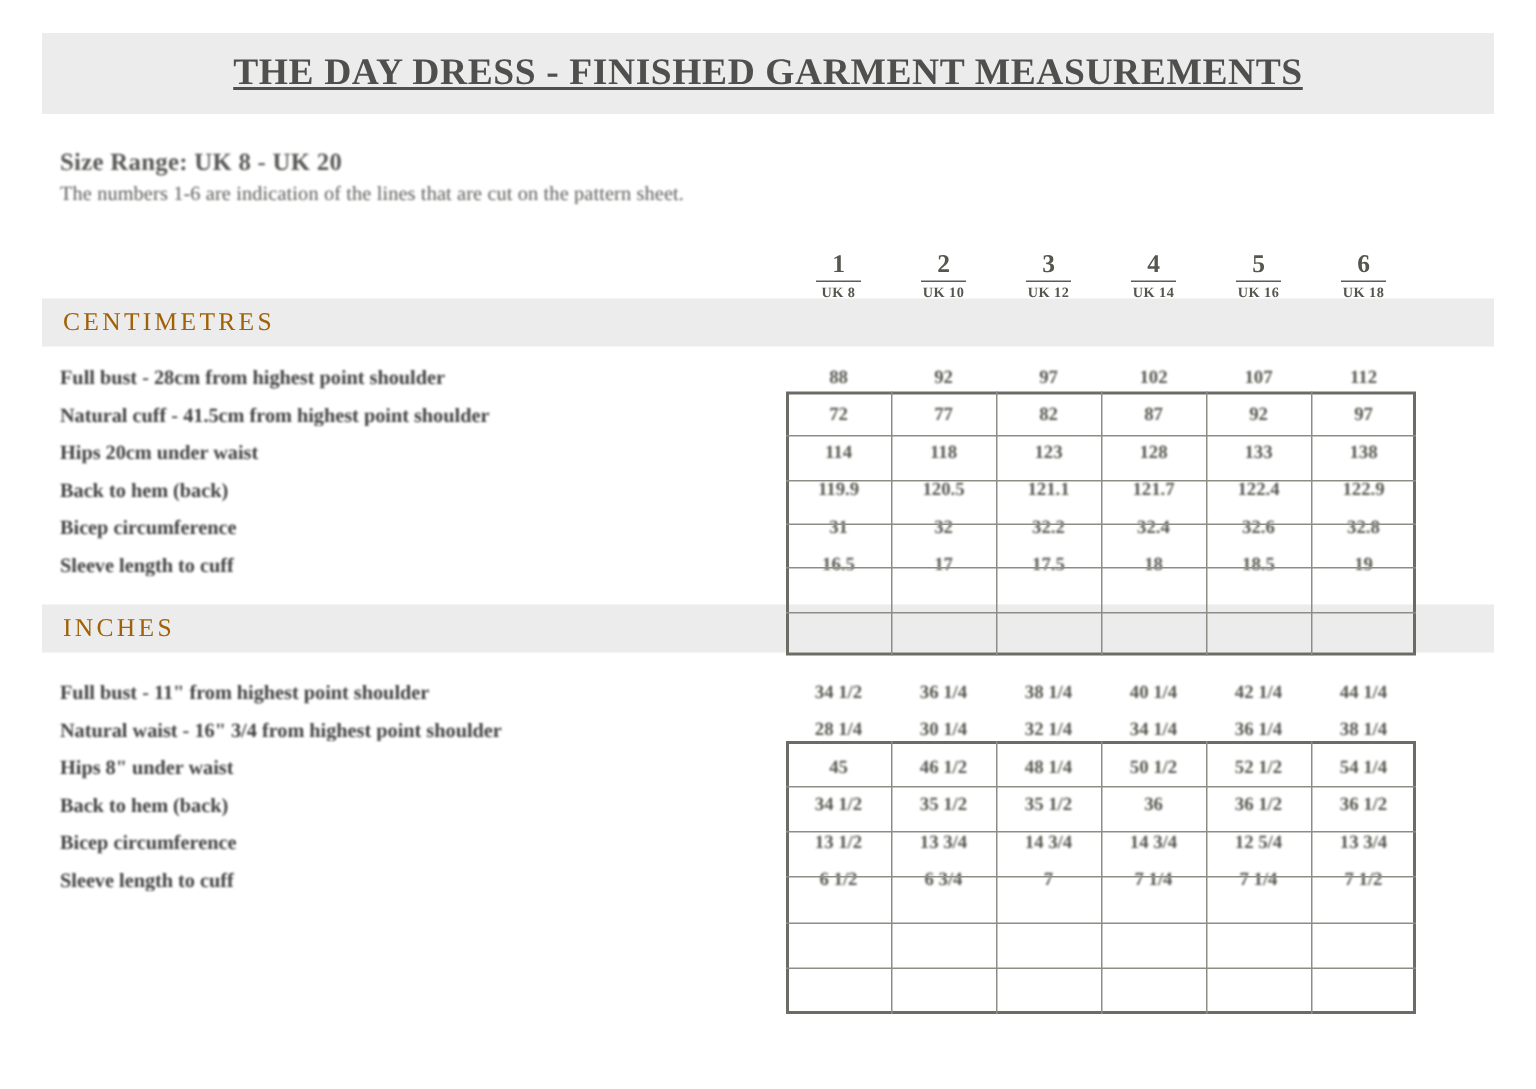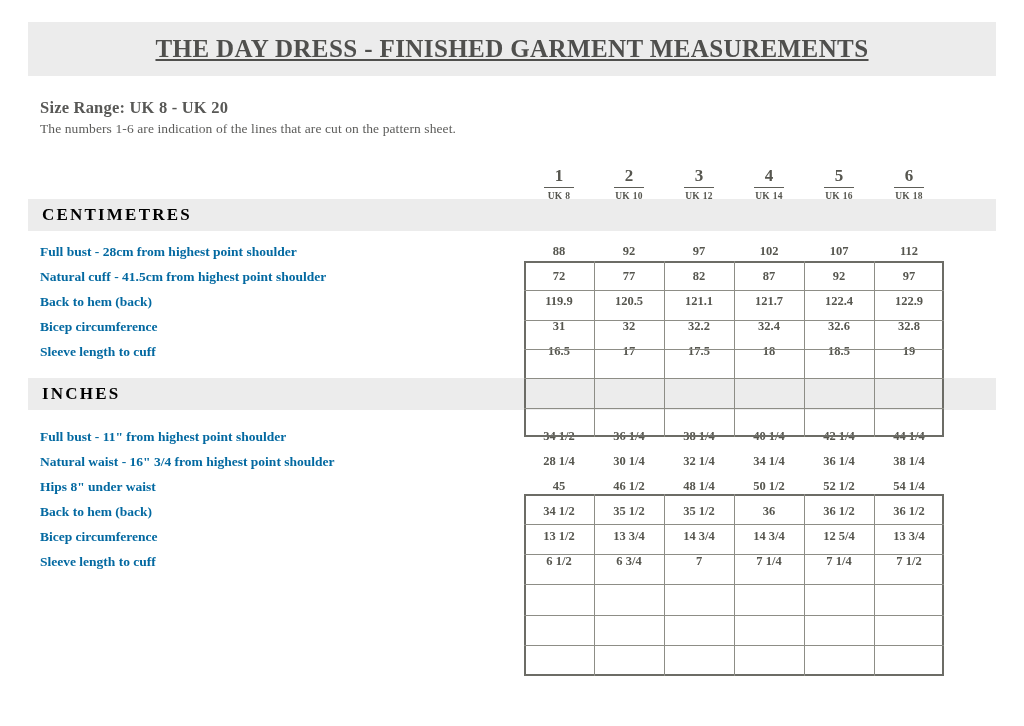--- a/index.html
+++ b/index.html
@@ -102,42 +102,42 @@
   .section-band {
     background: #ececec;
     height: 32px;
     display: flex;
     align-items: center;
     padding-left: 14px;
     box-sizing: border-box;
   }
   .section-band .label {
     font-family: "Liberation Serif", serif;
-    font-weight: bold;
+    font-weight: normal;
     font-size: 17px;
     letter-spacing: 2.2px;
-    color: #000000;
+    color: #a16207;
   }
 
   .rows {
     position: relative;
   }
   .data-row {
     display: flex;
     align-items: center;
     height: 25px;
   }
   .row-label {
     width: 496px;
     box-sizing: border-box;
     padding-left: 12px;
     font-family: "Liberation Serif", serif;
     font-weight: bold;
     font-size: 13.5px;
-    color: #0369a1;
+    color: #404040;
     white-space: nowrap;
     filter: blur(0.65px);
   }
   .cells {
     display: flex;
   }
   .cell {
     width: 70px;
     text-align: center;
     font-family: "Liberation Serif", serif;
@@ -231,20 +231,31 @@
       </div>
       <div class="data-row">
         <div class="row-label">Natural cuff - 41.5cm from highest point shoulder</div>
         <div class="cells">
           <div class="cell">72</div>
           <div class="cell">77</div>
           <div class="cell">82</div>
           <div class="cell">87</div>
           <div class="cell">92</div>
           <div class="cell">97</div>
+        </div>
+      </div>
+      <div class="data-row">
+        <div class="row-label">Hips 20cm under waist</div>
+        <div class="cells">
+          <div class="cell">114</div>
+          <div class="cell">118</div>
+          <div class="cell">123</div>
+          <div class="cell">128</div>
+          <div class="cell">133</div>
+          <div class="cell">138</div>
         </div>
       </div>
       <div class="data-row">
         <div class="row-label">Back to hem (back)</div>
         <div class="cells">
           <div class="cell">119.9</div>
           <div class="cell">120.5</div>
           <div class="cell">121.1</div>
           <div class="cell">121.7</div>
           <div class="cell">122.4</div>

